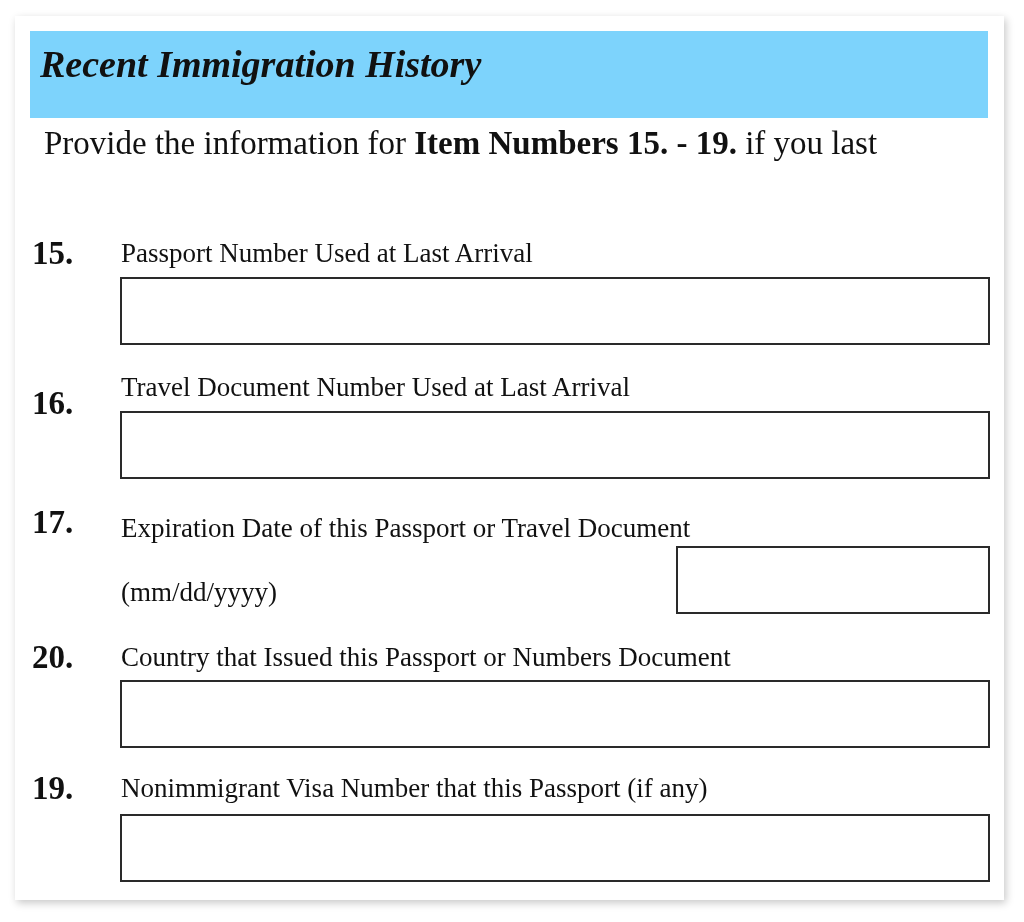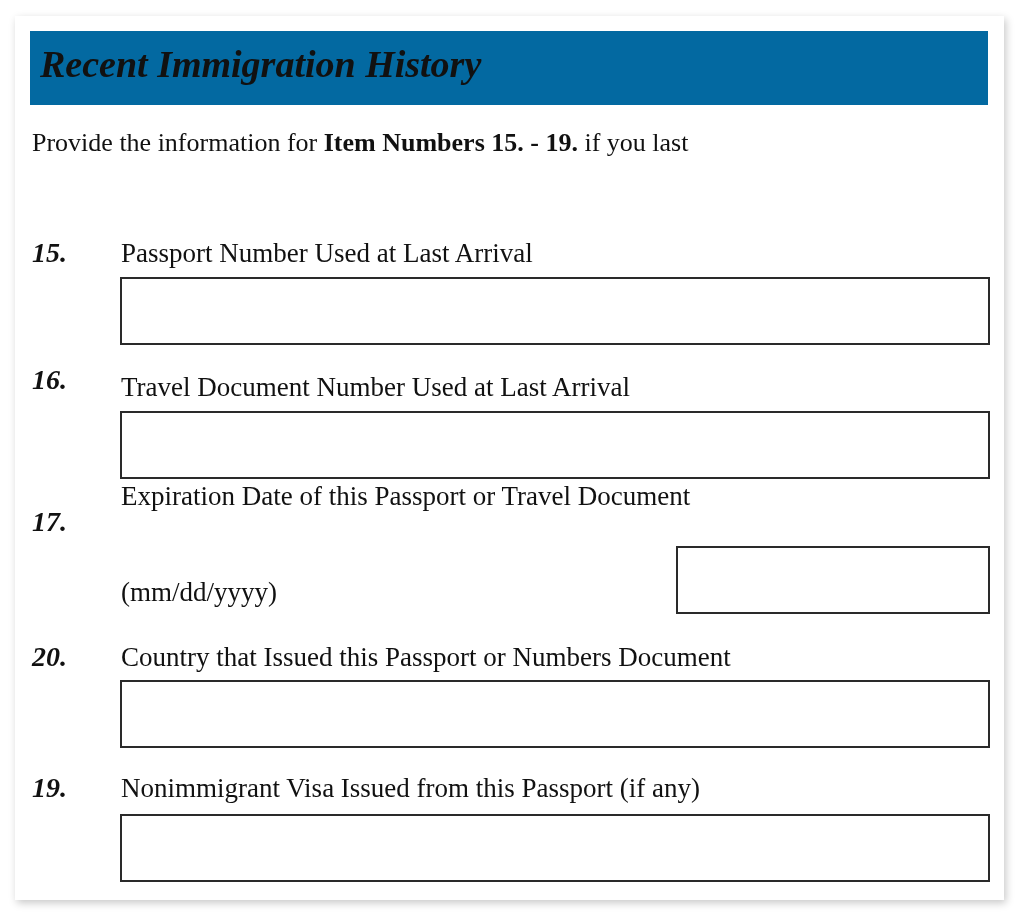--- a/index.html
+++ b/index.html
@@ -6,35 +6,35 @@
   body {
     width: 1024px; height: 922px; background: #ffffff; position: relative; overflow: hidden;
     font-family: "Liberation Serif", "DejaVu Serif", serif; color: #111;
   }
   .card {
     position: absolute; left: 15px; top: 16px; width: 989px; height: 884px;
     background: #fff;
     box-shadow: 2px 3px 8px rgba(0,0,0,0.22);
   }
   .header-bar {
-    position: absolute; left: 30px; top: 31px; width: 958px; height: 74px;
-    background: #0369a1;
+    position: absolute; left: 30px; top: 31px; width: 958px; height: 87px;
+    background: #7dd3fc;
   }
   .header-title {
     position: absolute; left: 10px; top: 10px;
     font-size: 38px; font-weight: bold; font-style: italic; letter-spacing: 0px;
     line-height: 46px; white-space: nowrap;
   }
   .intro {
-    position: absolute; left: 32px; top: 121px; width: 960px;
-    font-size: 26px; line-height: 44px; white-space: nowrap;
+    position: absolute; left: 44px; top: 121px; width: 960px;
+    font-size: 33px; line-height: 44px; white-space: nowrap;
   }
   .intro b { font-weight: bold; }
   .item-num {
-    position: absolute; left: 32px; font-size: 28px; font-weight: bold; line-height: 40px; font-style: italic;
+    position: absolute; left: 32px; font-size: 33px; font-weight: bold; line-height: 40px;
   }
   .item-label {
     position: absolute; left: 121px; font-size: 27px; line-height: 40px; white-space: nowrap;
   }
   .field {
     position: absolute; box-sizing: border-box;
     border: 2px solid #2a2a2a; background: #fff;
     font-family: "Liberation Serif", serif; font-size: 28px; padding: 0 10px;
     outline: none;
   }
@@ -51,28 +51,28 @@
 </div>
 
 <div class="intro">
   <div><span>Provide the information for </span><b>Item Numbers 15. - 19.</b><span> if you last</span></div>
 </div>
 
 <div class="item-num" style="top:233px">15.</div>
 <div class="item-label" style="top:233px">Passport Number Used at Last Arrival</div>
 <input class="field wide" style="top: 277px;" type="text" value="">
 
-<div class="item-num" style="top:360px">16.</div>
+<div class="item-num" style="top:383px">16.</div>
 <div class="item-label" style="top:367px">Travel Document Number Used at Last Arrival</div>
 <input class="field wide" style="top: 411px;" type="text" value="">
 
 <div class="item-num" style="top:502px">17.</div>
-<div class="item-label" style="top:476px">Expiration Date of this Passport or Travel Document</div>
+<div class="item-label" style="top:508px">Expiration Date of this Passport or Travel Document</div>
 <div class="item-label" style="top:572px">(mm/dd/yyyy)</div>
 <input class="field date" style="top: 546px;" type="text" value="">
 
 <div class="item-num" style="top:637px">20.</div>
 <div class="item-label" style="top:637px">Country that Issued this Passport or Numbers Document</div>
 <input class="field wide" style="top: 680px;" type="text" value="">
 
 <div class="item-num" style="top:768px">19.</div>
-<div class="item-label" style="top:768px">Nonimmigrant Visa Issued from this Passport (if any)</div>
+<div class="item-label" style="top:768px">Nonimmigrant Visa Number that this Passport (if any)</div>
 <input class="field wide" style="top: 814px;" type="text" value="">
 
 </body></html>

